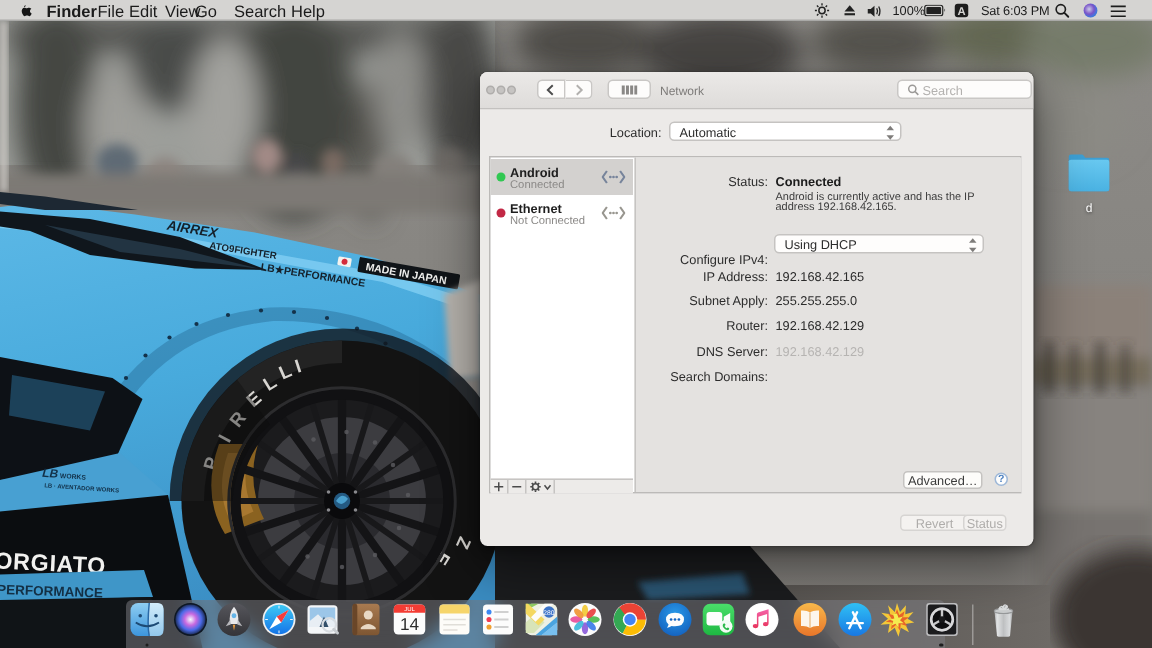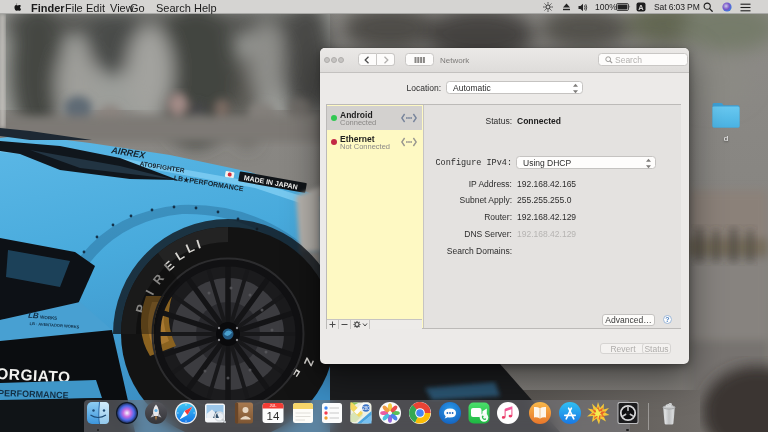--- a/index.html
+++ b/index.html
@@ -27,21 +27,21 @@
   #searchf{position:absolute;top:4.5px;left:278px;width:90px;height:13px;background:#fdfcfb;
     border:1px solid #c9c7c5;border-radius:3.5px;box-sizing:border-box;color:#b3b1af;font-size:8.5px;}
   
   .label{position:absolute;text-align:right;font-size:8.5px;color:#2c2c2c;white-space:nowrap;}
   .value{position:absolute;font-size:8.5px;color:#2c2c2c;white-space:nowrap;}
   .popup{position:absolute;background:#ffffff;border:1px solid #c5c3c1;border-radius:3.5px;
     box-sizing:border-box;font-size:8.5px;color:#2c2c2c;}
   .popup .ptext{position:absolute;left:6px;top:1.2px;}
   .stepper{position:absolute;right:3px;top:1px;}
   
-  #mainbox{position:absolute;left:6px;top:56px;width:355px;height:225px;background:#fef9c3;
+  #mainbox{position:absolute;left:6px;top:56px;width:355px;height:225px;background:#ffffff;
     border:1px solid #bcbab8;box-sizing:border-box;}
   #pane{position:absolute;left:96px;top:0;width:258px;height:223px;background:#e4e2e0;
     border-left:1px solid #c6c4c2;box-sizing:border-box;}
   #sbsel{position:absolute;left:0;top:0.5px;width:95px;height:24px;background:#d3d1cf;}
   .sdot{position:absolute;width:6px;height:6px;border-radius:50%;}
   .sname{position:absolute;left:13px;font-size:8.5px;font-weight:bold;color:#1e1e1e;}
   .ssub{position:absolute;left:13px;font-size:7.5px;color:#8a8886;}
   #sbbar{position:absolute;left:0;top:214px;width:95px;height:9px;border-top:1px solid #c6c4c2;
     background:#edebe9;}
   .sbtn{position:absolute;top:0;height:9px;border-right:1px solid #c6c4c2;color:#3e3e3e;}
@@ -388,21 +388,21 @@
     <div id="searchf">
       <svg style="position:absolute;left:6px;top:2.5px;" width="8" height="8" viewBox="0 0 8 8">
         <circle cx="3.2" cy="3.2" r="2.4" fill="none" stroke="#9c9a98" stroke-width="1"></circle>
         <path d="M5,5 L7.2,7.2" stroke="#9c9a98" stroke-width="1.1"></path>
       </svg>
       <span style="position:absolute;left:16px;top:1.5px;">Search</span>
     </div>
   </div>
 
   <div class="label" style="left:60px;top:35px;width:61px;">Location:</div>
-  <div class="popup" style="left:126px;top:32.5px;width:137px;height:13px;">
+  <div class="popup" style="left:126px;top:32.5px;width:155px;height:13px;">
     <span class="ptext">Automatic</span>
     <svg class="stepper" width="7" height="11" viewBox="0 0 7 11">
       <path d="M3.5,0.8 L6,3.8 L1,3.8 Z" fill="#7e7c7a"></path>
       <path d="M3.5,10.2 L1,7.2 L6,7.2 Z" fill="#7e7c7a"></path>
     </svg>
   </div>
 
   <div id="mainbox">
     <div id="pane"></div>
     <div id="sbsel"></div>
@@ -459,21 +459,22 @@
                 <path d="M7.6,2.9 L8.5,2"></path>
           </g>
           <path d="M12,3.5 L14,6 L16,3.5" fill="none" stroke="#4a4a4a" stroke-width="1"></path>
         </svg>
       </div>
     </div>
   </div>
 
   <div class="label" style="left:100px;top:67.5px;width:92px;">Status:</div>
   <div class="value" style="left:197px;top:67.5px;font-weight:bold;color:#1c1c1c;">Connected</div>
-  <div class="label" style="left:100px;top:110px;width:92px;font-family:Liberation Mono, monospace;">Configure IPv4:</div>
+  <div class="value" style="left:197px;top:80px;font-size:7.3px;line-height:6.6px;color:#3c3c3c;">Android is currently active and has the IP<br>address 192.168.42.165.</div>
+  <div class="label" style="left:100px;top:120px;width:92px;">Configure IPv4:</div>
   <div class="popup" style="left:196px;top:107.5px;width:140px;height:13.5px;background:#fefdfc;">
     <span class="ptext">Using DHCP</span>
     <svg class="stepper" width="7" height="11" viewBox="0 0 7 11">
       <path d="M3.5,0.8 L6,3.8 L1,3.8 Z" fill="#7e7c7a"></path>
       <path d="M3.5,10.2 L1,7.2 L6,7.2 Z" fill="#7e7c7a"></path>
     </svg>
   </div>
   <div class="label" style="left:100px;top:130.5px;width:92px;">IP Address:</div>
   <div class="value" style="left:197px;top:130.5px;">192.168.42.165</div>
   <div class="label" style="left:100px;top:147px;width:92px;">Subnet Apply:</div>

